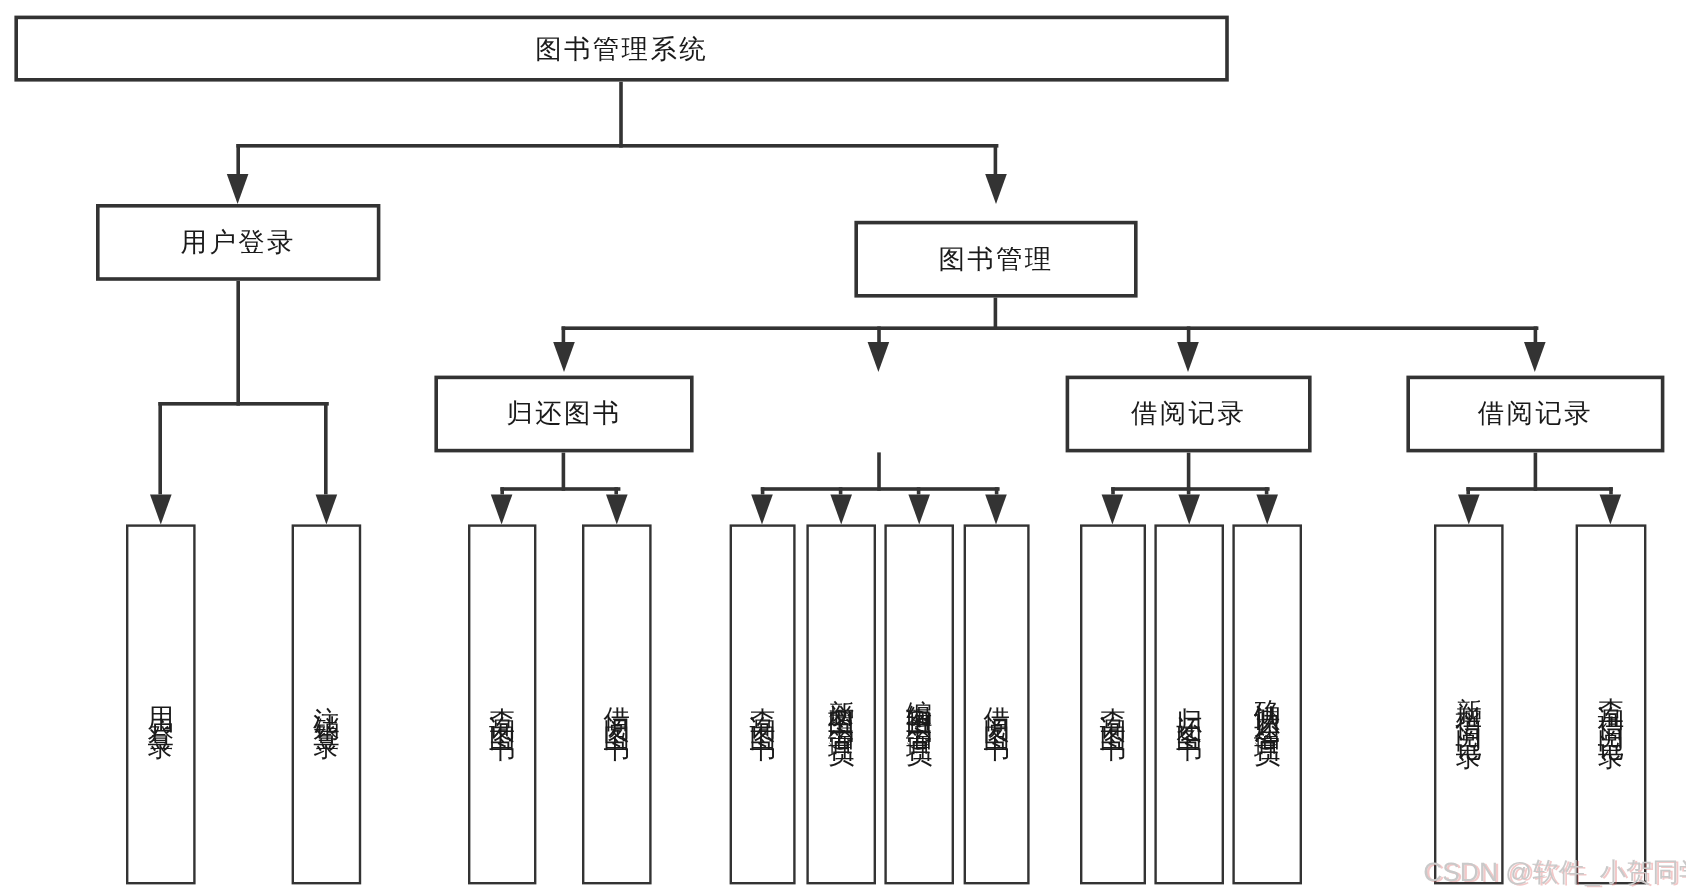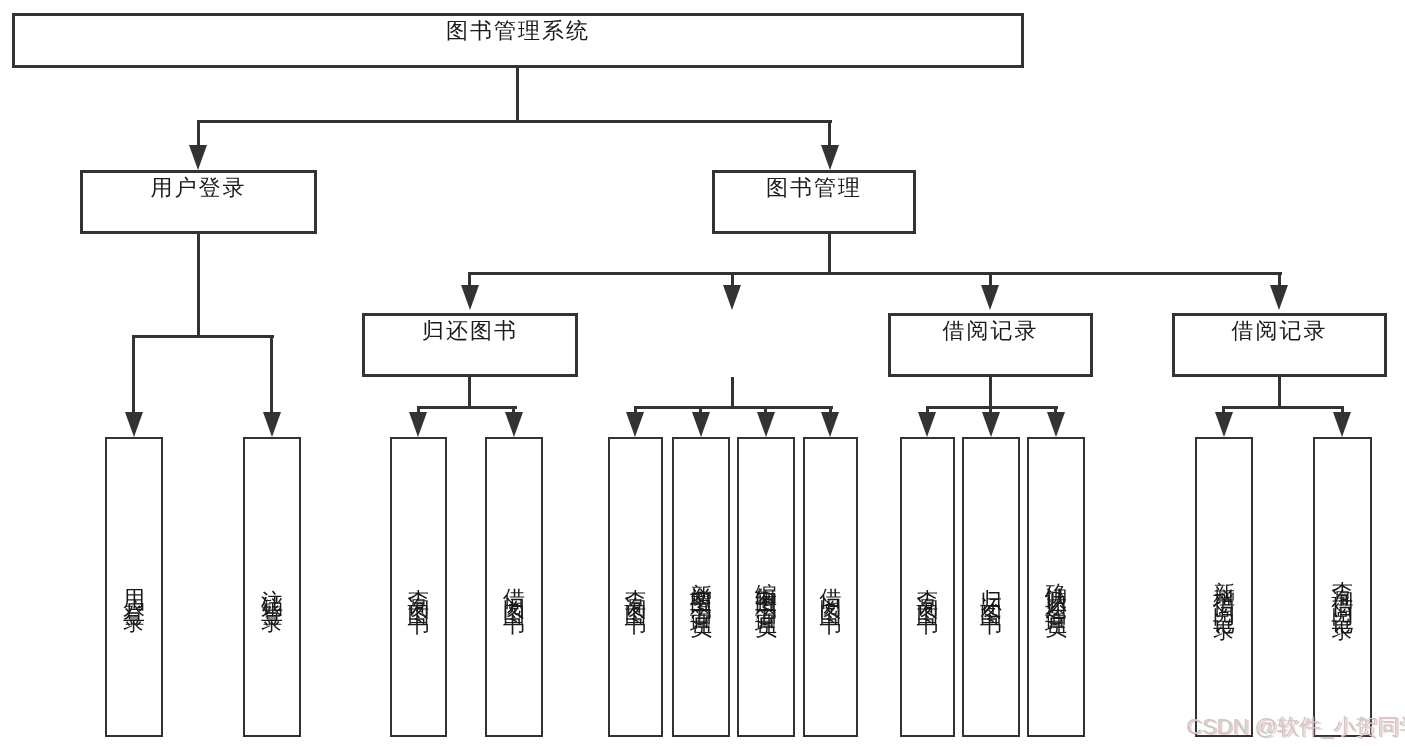--- a/index.html
+++ b/index.html
@@ -12,21 +12,21 @@
   .vl,.sh{width:3px;}
   .hl{height:3px;}
   .ar{
     position:absolute;display:block;width:0;height:0;
     border-left:9px solid transparent;border-right:9px solid transparent;
     border-top:25px solid #333333;
   }
   
   .box{
     position:absolute;background:#ffffff;border:3px solid #333333;box-sizing:border-box;
-    display:flex;justify-content:center;
+    display:flex;align-items:center;justify-content:center;
     color:#1a1a1a;font-size:22px;letter-spacing:2px;white-space:nowrap;
   }
   .leaf{
     position:absolute;top:437px;height:300px;background:#ffffff;
     border:2px solid #333333;box-sizing:border-box;
     display:flex;align-items:center;justify-content:center;
   }
   .vtext{
     writing-mode:vertical-rl;text-orientation:mixed;
     color:#1a1a1a;font-size:22px;letter-spacing:8px;line-height:1;
@@ -103,21 +103,21 @@
   <i class="ar" style="left:1333px;top:412px"></i>
 
   <div class="box" style="left:12px;top:13px;width:1012px;height:55px">
     <span>图书管理系统</span>
   </div>
 
   <div class="box" style="left:80px;top:170px;width:237px;height:64px">
     <span>用户登录</span>
   </div>
 
-  <div class="box" style="left:712px;top:170px;width:204px;height:64px">
+  <div class="box" style="left:712px;top:184px;width:236px;height:64px">
     <span>图书管理</span>
   </div>
 
   <div class="box" style="left:362px;top:313px;width:216px;height:64px">
     <span>归还图书</span>
   </div>
 
 
   <div class="box" style="left:888px;top:313px;width:205px;height:64px">
     <span>借阅记录</span>

